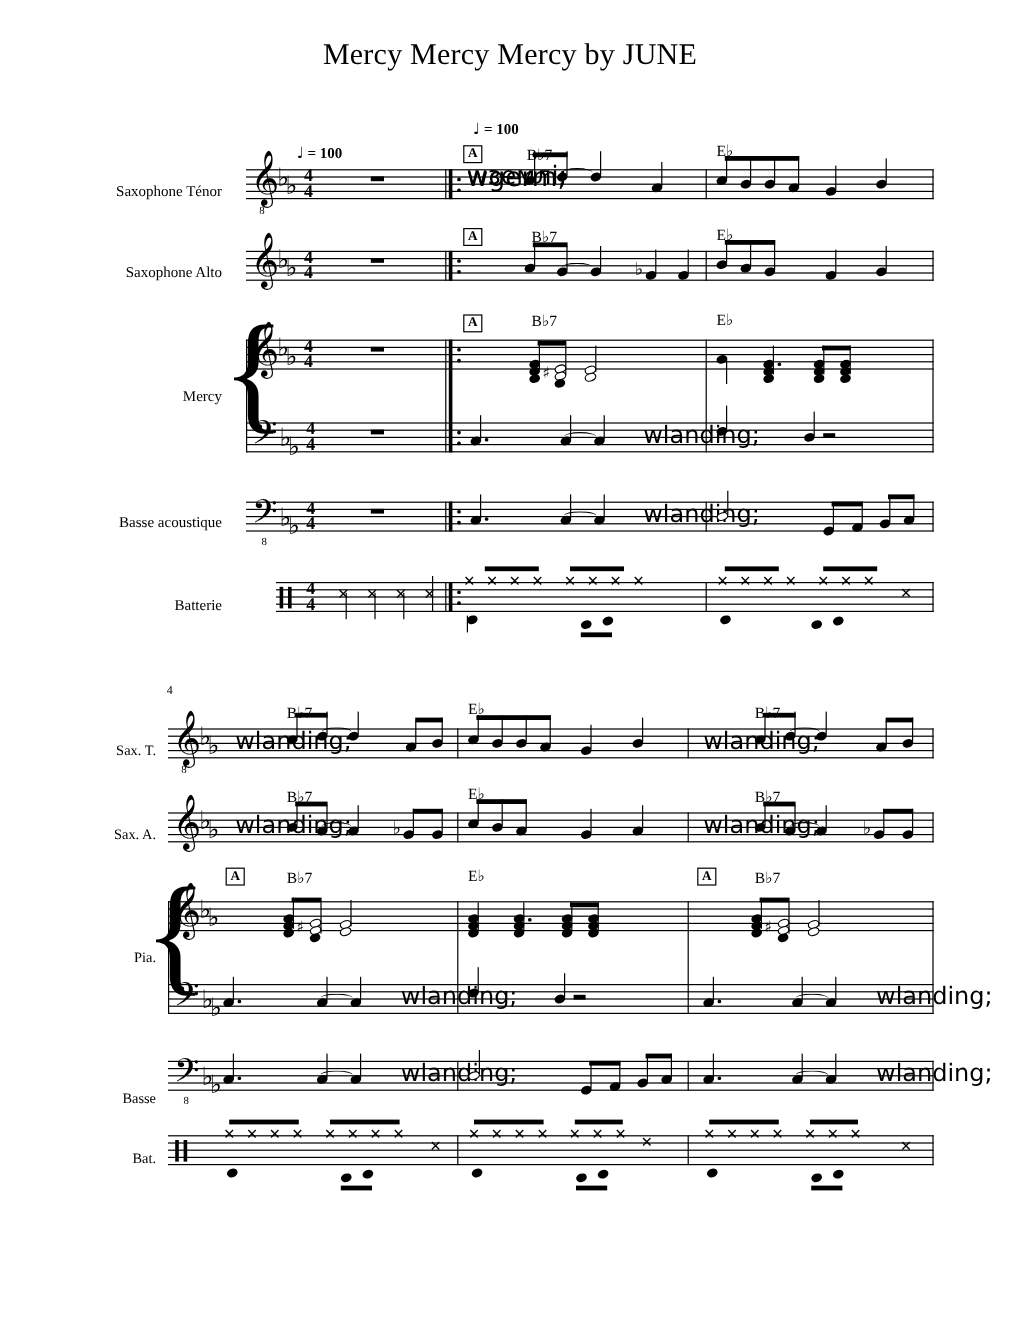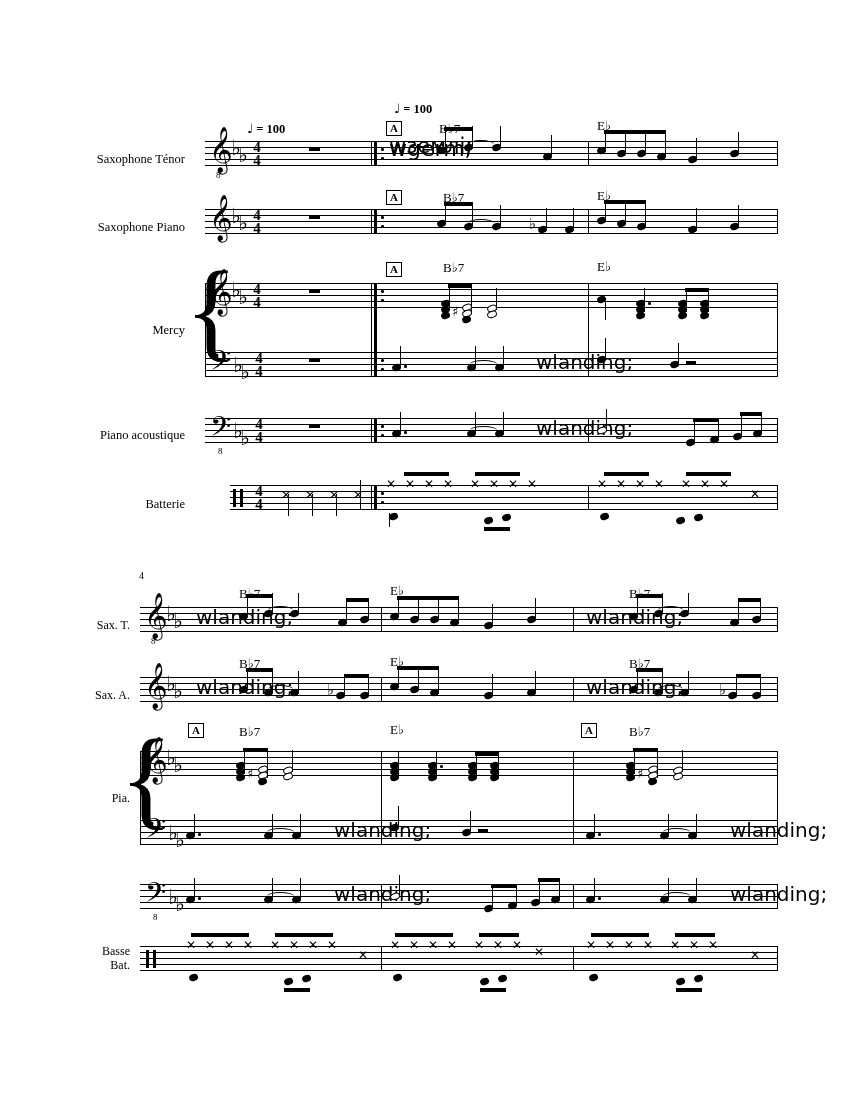--- a/index.html
+++ b/index.html
@@ -54,20 +54,21 @@
   .dot{position:absolute;width:2.6px;height:2.6px;border-radius:50%;background:#000;}
   .tie{position:absolute;border-top:1.4px solid #000;border-radius:50%;height:7px;width:26px;}
   .acc{position:absolute;font-family:"DejaVu Sans",sans-serif;font-size:15px;line-height:1;}
   .xnote{position:absolute;font-family:"DejaVu Sans",sans-serif;font-size:12px;line-height:1;}
 </style>
 </head>
 <body>
 
 <div class="page">
 
+  <div class="title">Mercy Mercy Mercy by JUNE</div>
 
   <div class="system" style="left:0;top:0;width:850px;height:540px;">
 
     <div class="tempo" style="left:247px;top:121px;">
       <span class="nt">♩</span>
       <span>= 100</span>
     </div>
     <div class="tempo" style="left:394px;top:101px;">
       <span class="nt">♩</span>
       <span>= 100</span>
@@ -118,21 +119,21 @@
     <div class="stem" style="left:625px;top:130px;height:22px;"></div>
     <div class="stem" style="left:645px;top:130px;height:22px;"></div>
     <div class="stem" style="left:665px;top:130px;height:25px;"></div>
     <div class="beam" style="left:604px;top:130px;width:62px;"></div>
     <div class="nh" style="left:688px;top:156px;"></div>
     <div class="stem" style="left:696px;top:138px;height:20px;"></div>
     <div class="nh" style="left:730px;top:150px;"></div>
     <div class="stem" style="left:738px;top:132px;height:20px;"></div>
     <div class="barline" style="left:777px;top:141px;height:25px;"></div>
 
-    <div class="inst-label" style="left:40px;top:220px;width:145px;">Saxophone Piano</div>
+    <div class="inst-label" style="left:40px;top:220px;width:145px;">Saxophone Alto</div>
     <div class="staff" style="left:205px;top:209px;width:573px;height:25px;">
       <div class="ln"></div>
         <div class="ln"></div>
         <div class="ln"></div>
         <div class="ln"></div>
         <div class="ln"></div>
     </div>
     <div class="clef clef-g" style="left:209px;top:197px;">𝄞</div>
     <div class="ks" style="left:231px;top:206px;">♭</div>
     <div class="ks" style="left:238px;top:213px;">♭</div>
@@ -258,21 +259,21 @@
 
     <div class="nh" style="left:597px;top:356px;"></div>
     <div class="stem" style="left:605px;top:338px;height:20px;"></div>
     <div class="rest" style="left:636px;top:358px;font-size:16px;">𝉾</div>
     <div class="rest" style="left:655px;top:358px;font-size:15px;">𝉿</div>
     <div class="nh" style="left:670px;top:361px;"></div>
     <div class="stem" style="left:678px;top:343px;height:20px;"></div>
     <div class="wholerest" style="left:686px;top:361px;width:10px;height:3.5px;"></div>
     <div class="barline" style="left:777px;top:283px;height:94px;"></div>
 
-    <div class="inst-label" style="left:40px;top:428px;width:145px;">Piano acoustique</div>
+    <div class="inst-label" style="left:40px;top:428px;width:145px;">Basse acoustique</div>
     <div class="staff" style="left:205px;top:418px;width:573px;height:25px;">
       <div class="ln"></div>
         <div class="ln"></div>
         <div class="ln"></div>
         <div class="ln"></div>
         <div class="ln"></div>
     </div>
     <div class="clef clef-f" style="left:210px;top:413px;">𝄢</div>
     <div class="clef8" style="left:218px;top:446px;">8</div>
     <div class="ks" style="left:233px;top:421px;">♭</div>
@@ -596,21 +597,21 @@
     <div class="stem" style="left:594px;top:814px;height:20px;"></div>
     <div class="dot" style="left:598px;top:833px;"></div>
     <div class="nh" style="left:660px;top:832px;"></div>
     <div class="stem" style="left:668px;top:814px;height:20px;"></div>
     <div class="nh" style="left:688px;top:832px;"></div>
     <div class="stem" style="left:696px;top:814px;height:20px;"></div>
     <div class="tie" style="left:663px;top:828px;width:27px;"></div>
     <div class="rest" style="left:730px;top:820px;font-size:20px;">wlanding;</div>
     <div class="barline" style="left:777px;top:751px;height:94px;"></div>
 
-    <div class="inst-label small" style="left:20px;top:944px;width:110px;">Basse</div>
+    <div class="inst-label small" style="left:20px;top:908px;width:110px;">Basse</div>
     <div class="staff" style="left:140px;top:884px;width:638px;height:25px;">
       <div class="ln"></div>
         <div class="ln"></div>
         <div class="ln"></div>
         <div class="ln"></div>
         <div class="ln"></div>
     </div>
     <div class="clef clef-f" style="left:145px;top:879px;">𝄢</div>
     <div class="clef8" style="left:153px;top:912px;">8</div>
     <div class="ks" style="left:168px;top:887px;">♭</div>

